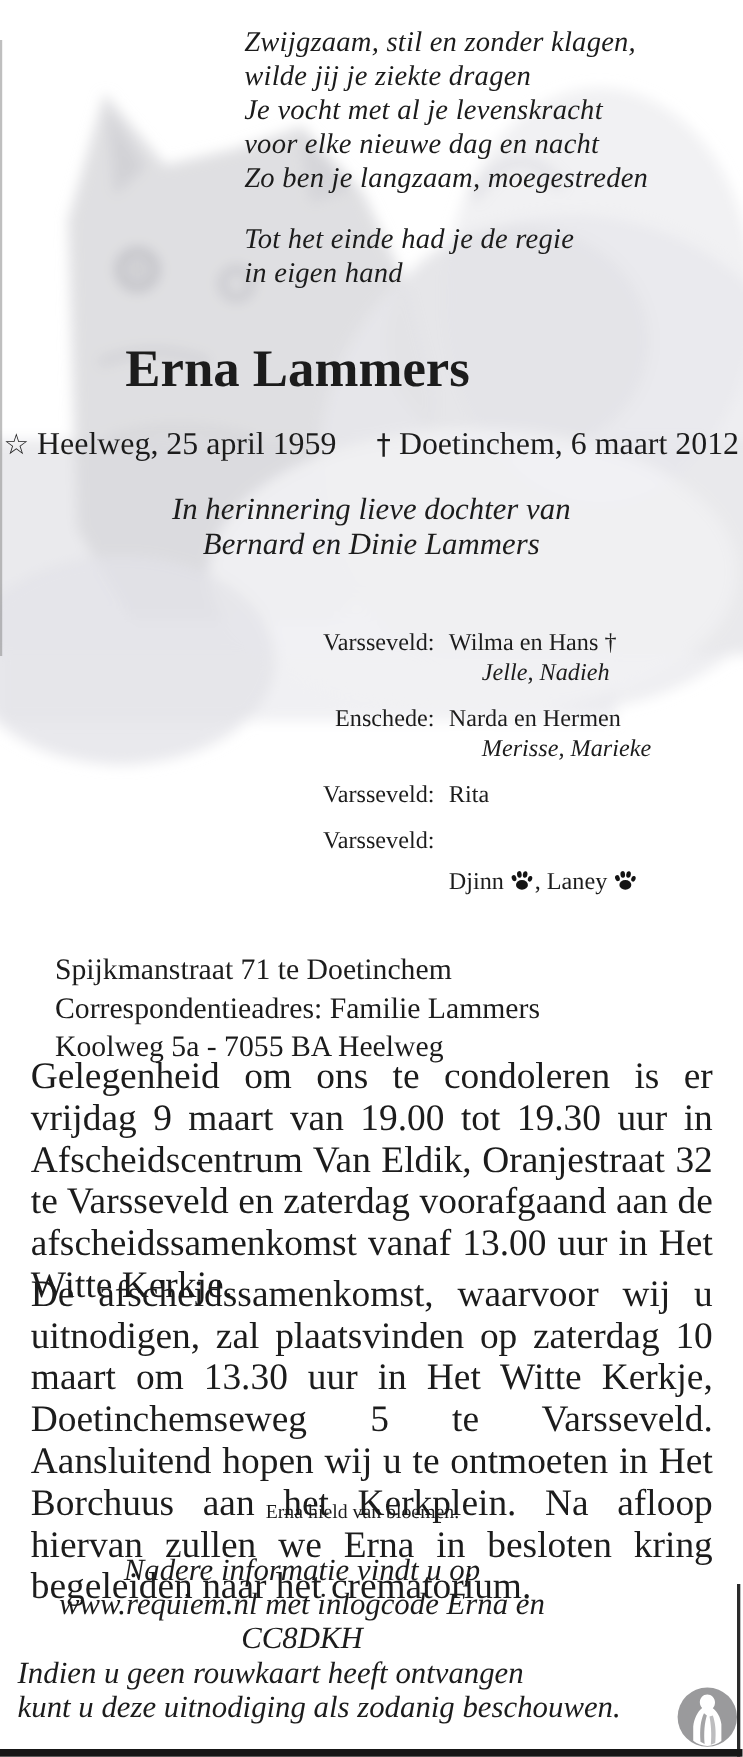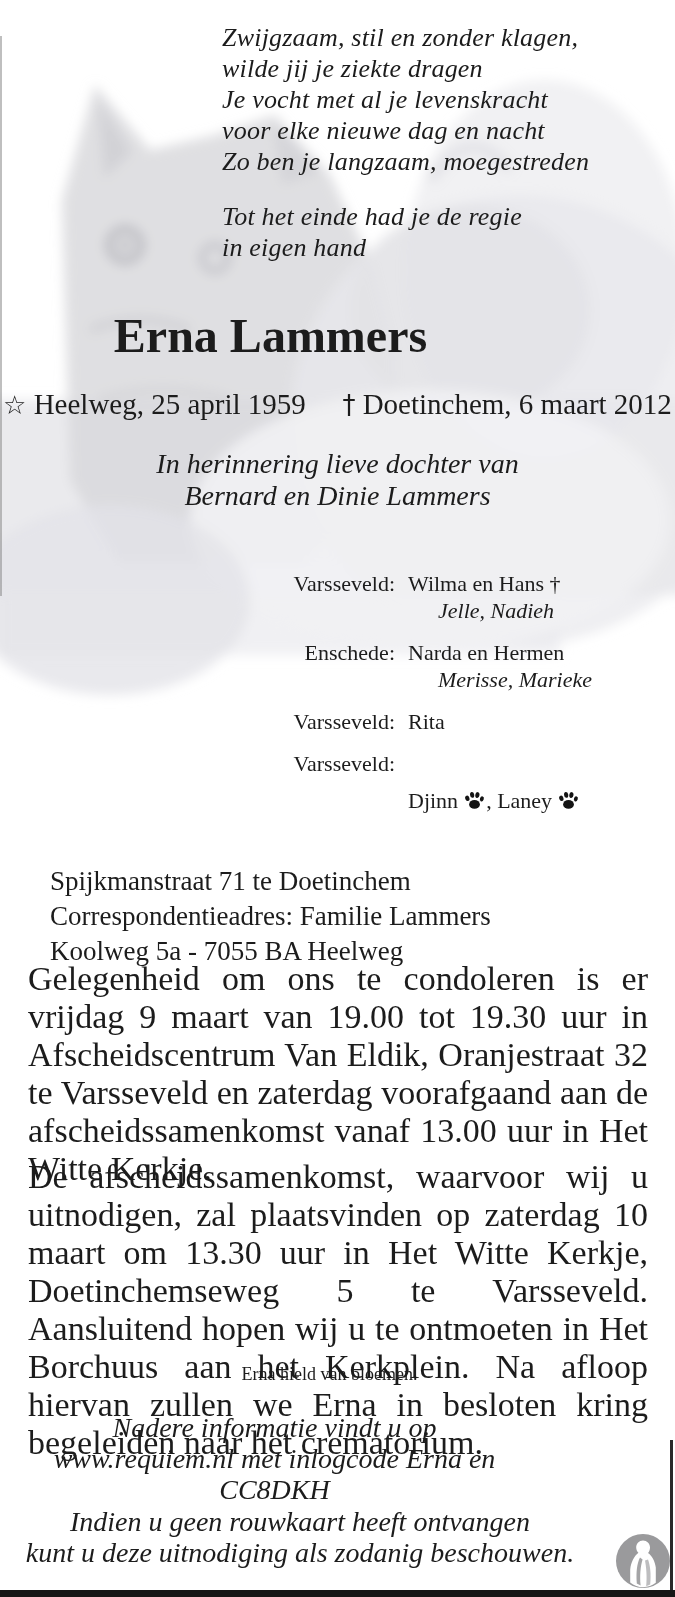--- a/index.html
+++ b/index.html
@@ -33,21 +33,21 @@
   .frow.gap-small{margin-bottom:10px;}
   .pets .names{padding-left:0;}
   .paw{vertical-align:-3px;margin:0 1px 0 6px;}
   
   .address{top:864px;left:28px;width:620px;font-size:27px;line-height:35px;margin-left:22px;}
   .para{left:28px;width:620px;font-size:34px;line-height:38px;text-align:justify;}
   .para1{top:960px;}
   .para2{top:1158px;}
   .flowers{top:1364px;left:0;width:659px;text-align:center;font-size:18px;}
   .info{top:1412px;left:0;width:549px;text-align:center;font-style:italic;font-size:28px;line-height:31px;}
-  .invitation{top:1506px;left:0;width:600px;text-align:center;font-style:italic;font-size:28px;line-height:31px;}
+  .invitation{top:1506px;left:0;width:600px;text-align:left;font-style:italic;font-size:28px;line-height:31px;padding-left:16px;}
   
   .logo{left:615px;top:1533px;width:56px;height:56px;}
   .bottom-bar{left:0;top:1590px;width:675px;height:7px;background:#161616;}
   .right-edge{left:670px;top:1440px;width:3px;height:157px;background:#2a2a2a;}
   .left-edge{left:0;top:36px;width:2px;height:560px;background:#8a8a8a;opacity:.55;}
 </style>
 </head>
 <body>
 
 <svg class="abs bg" viewBox="0 0 675 720" aria-hidden="true">

